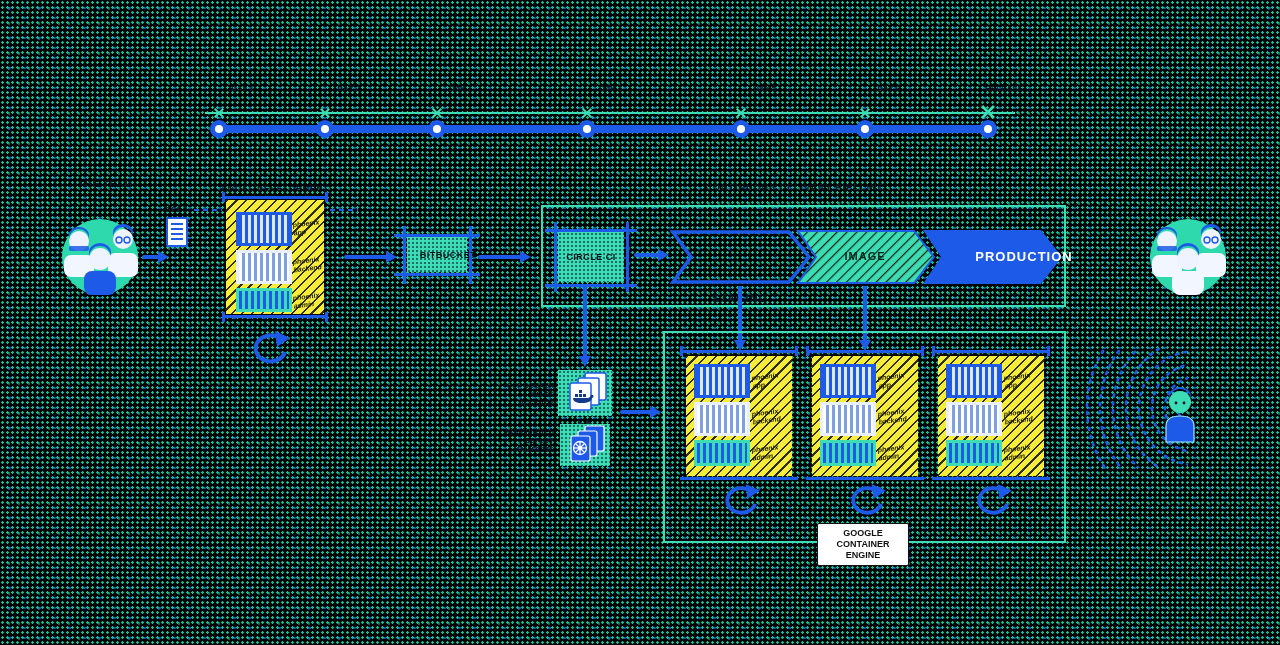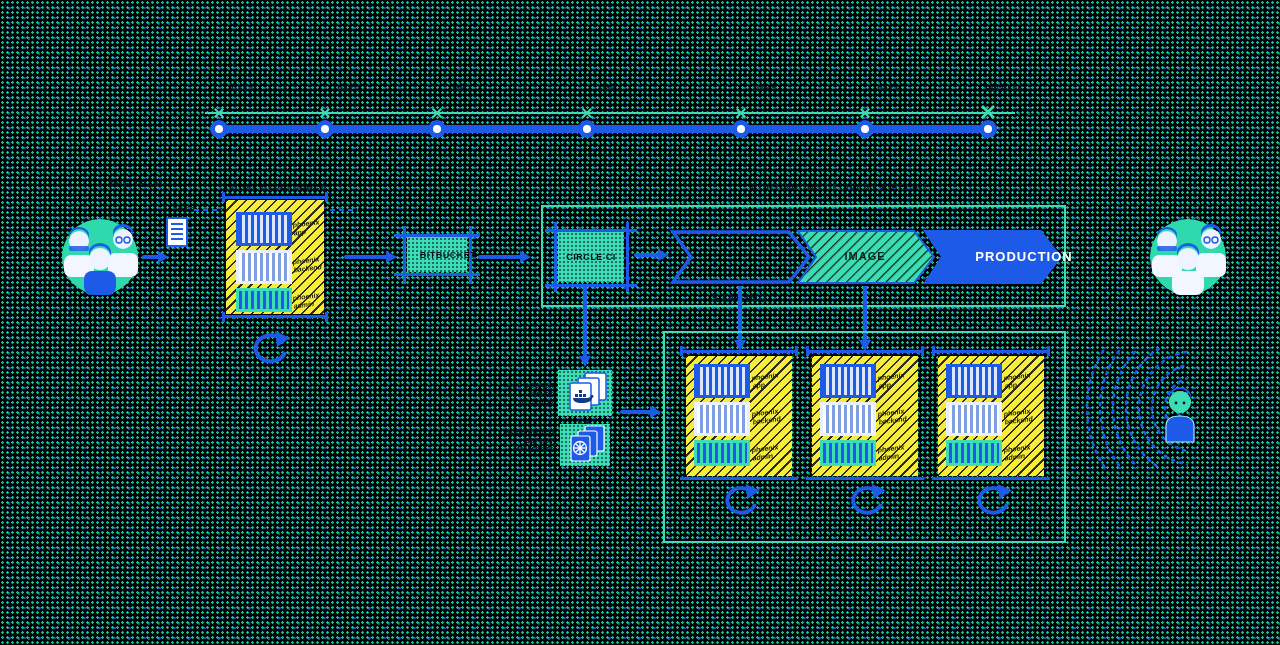--- a/index.html
+++ b/index.html
@@ -45,21 +45,21 @@
   .bigframe{border:2px solid var(--teal);}
   .cont{box-sizing:border-box;border-style:solid;border-width:3px;}
   .c-blue{border-color:var(--blue);background:repeating-linear-gradient(90deg,#1e5ae8 0 3px,#dce8ff 3px 6px);}
   .c-white{border-color:#e8efff;background:repeating-linear-gradient(90deg,#ffffff 0 3px,#7f9fe0 3px 6px);}
   .c-teal{border-color:var(--teal);background:repeating-linear-gradient(90deg,#1e5ae8 0 3px,#3cdcb4 3px 6px);}
   .stacklabel{
     font-style:italic;font-weight:bold;font-size:7px;line-height:8px;color:#1c1b06;
     transform:rotate(-7deg);width:40px;
   }
   
-  .seclabel{color:var(--darktext);font-weight:bold;font-size:9px;letter-spacing:1px;text-align:right;}
+  .seclabel{color:var(--darktext);font-weight:bold;font-size:9px;letter-spacing:1px;text-align:center;}
   .daylabel{color:var(--darktext);font-weight:bold;font-size:8px;text-align:right;width:70px;}
   .svclabel{color:#0a1018;font-weight:bold;font-size:9px;letter-spacing:.5px;text-align:center;}
   .stagetext{font-weight:bold;font-size:11px;letter-spacing:1px;text-align:center;}
   .reglabel{color:#0a1420;font-weight:bold;font-size:7px;line-height:9px;text-align:right;width:56px;}
   .node-out{width:18px;height:18px;border-radius:50%;background:var(--blue);}
   .node-in{width:8px;height:8px;border-radius:50%;background:#ffffff;}
   .xmark{width:12px;height:12px;}
   .xmark::before,.xmark::after{content:"";position:absolute;left:5px;top:0;width:2px;height:12px;background:var(--teal);}
   .xmark::before{transform:rotate(45deg);}
   .xmark::after{transform:rotate(-45deg);}
@@ -327,20 +327,21 @@
   <div class="abs stacklabel" style="left:1004px;top:372px;">phoenix app</div>
   <div class="abs stacklabel" style="left:1004px;top:408px;">phoenix backend</div>
   <div class="abs stacklabel" style="left:1004px;top:444px;">phoenix admin</div>
   <div class="abs" style="left:969px;top:483px;width:44px;height:36px;">
     <svg width="44" height="36" viewBox="0 0 44 38">
         <path d="M35 9 A15 13 0 1 0 39 22" fill="none" stroke="#1e5ae8" stroke-width="4"></path>
         <polygon points="29,1 44,8 31,17" fill="#1e5ae8"></polygon>
       </svg>
   </div>
 
+  <div class="abs gcelabel" style="left:817px;top:523px;width:92px;">GOOGLE CONTAINER ENGINE</div>
 
   <div class="abs" style="left:1066px;top:348px;width:122px;height:120px;">
     <svg width="122" height="120" viewBox="0 0 122 120">
       <g fill="none" stroke="#1e5ae8" stroke-width="2.6" stroke-linecap="round" stroke-dasharray="2 6">
         <circle cx="130" cy="60" r="18"></circle>
         <circle cx="130" cy="60" r="31"></circle>
         <circle cx="130" cy="60" r="44"></circle>
         <circle cx="130" cy="60" r="57"></circle>
         <circle cx="130" cy="60" r="70"></circle>
         <circle cx="130" cy="60" r="83"></circle>

